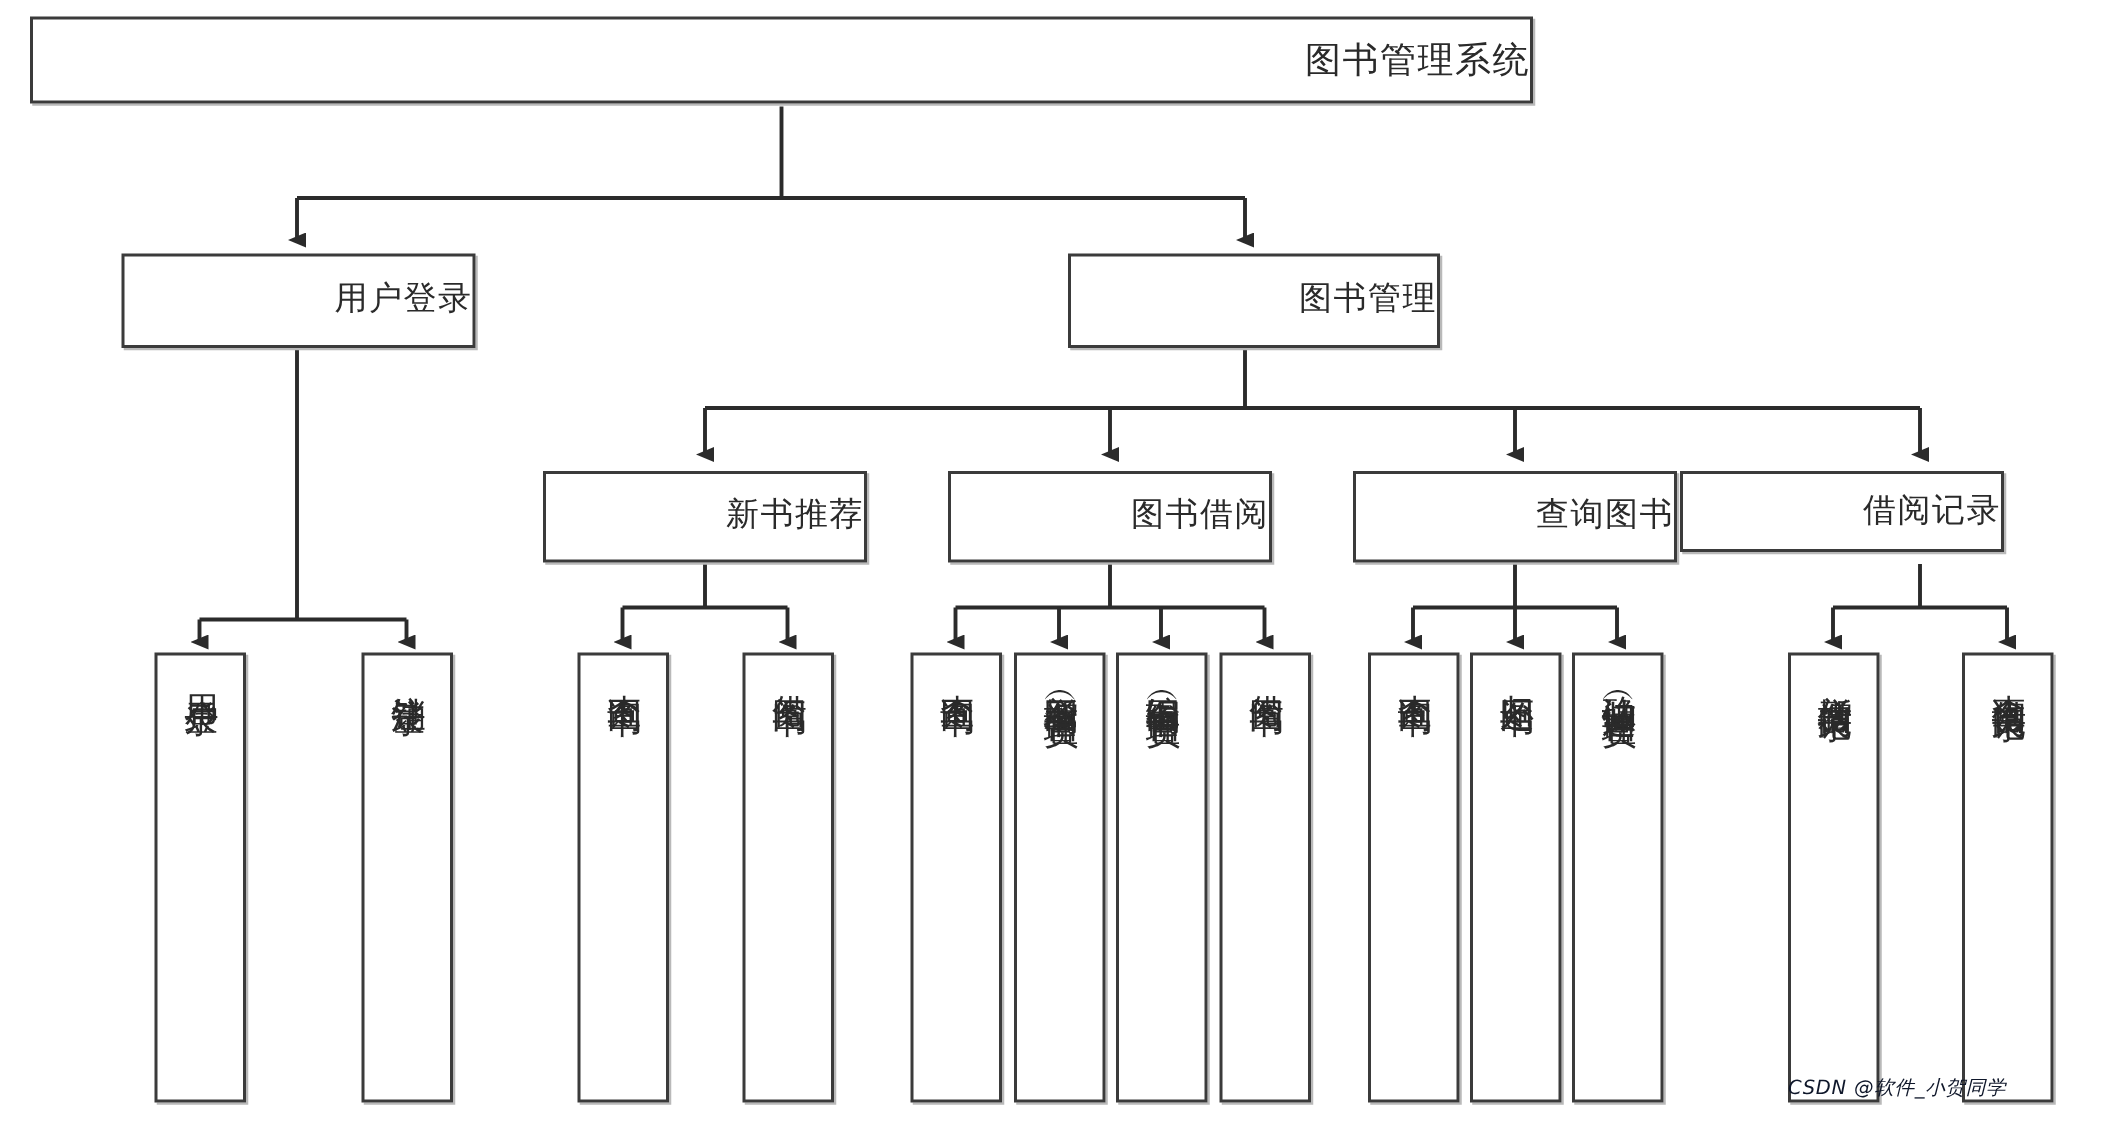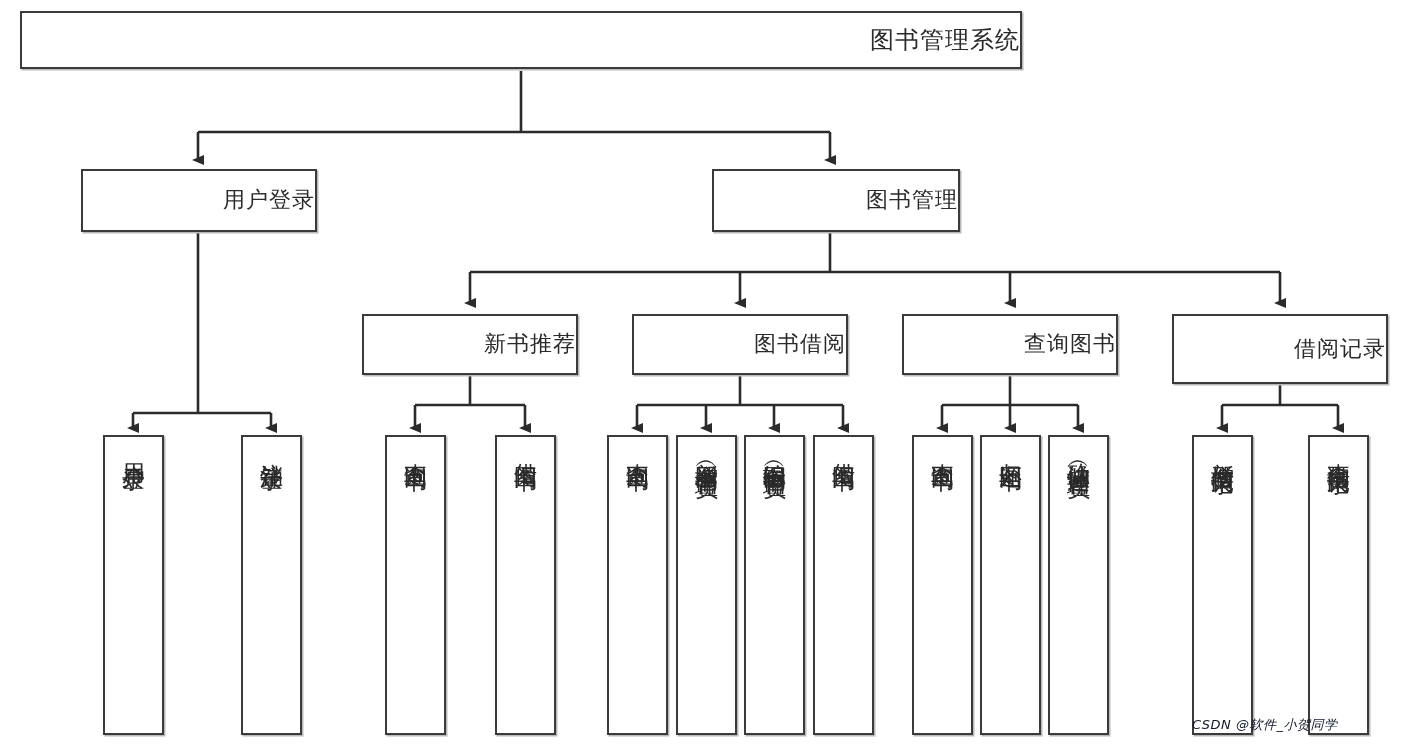--- a/index.html
+++ b/index.html
@@ -139,21 +139,21 @@
   </div>
 
   <div class="node horiz" style="left:632px; top:314px; width:216px; height:61px;padding-left:40px;">
     <span>图书借阅</span>
   </div>
 
   <div class="node horiz" style="left:902px; top:314px; width:216px; height:61px;">
     <span>查询图书</span>
   </div>
 
-  <div class="node horiz" style="left:1172px; top:314px; width:216px; height:70px;">
+  <div class="node horiz" style="left:1120px; top:314px; width:216px; height:54px;">
     <span>借阅记录</span>
   </div>
 
   <div class="node vert" style="left:103px; top:435px; width:61px; height:300px;">
     <span class="vtext">用户登录</span>
   </div>
 
   <div class="node vert" style="left:241px; top:435px; width:61px; height:300px;">
     <span class="vtext">注销登录</span>
   </div>

